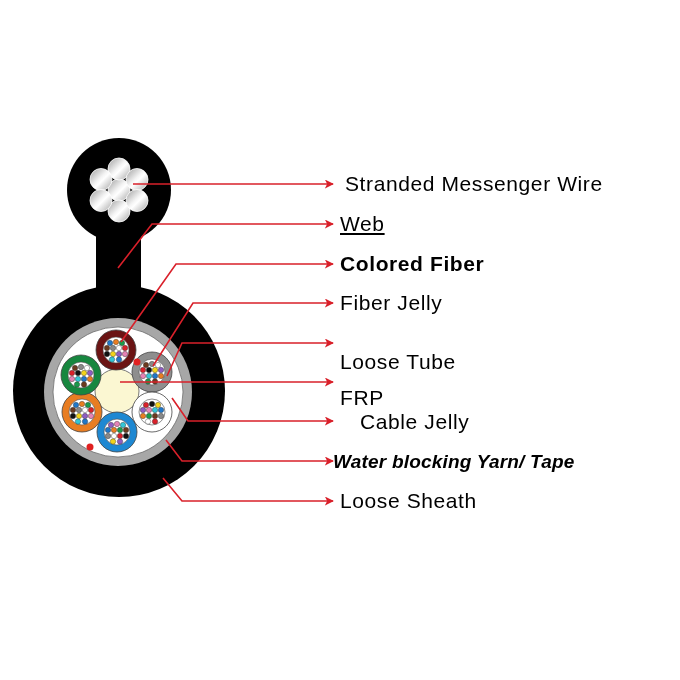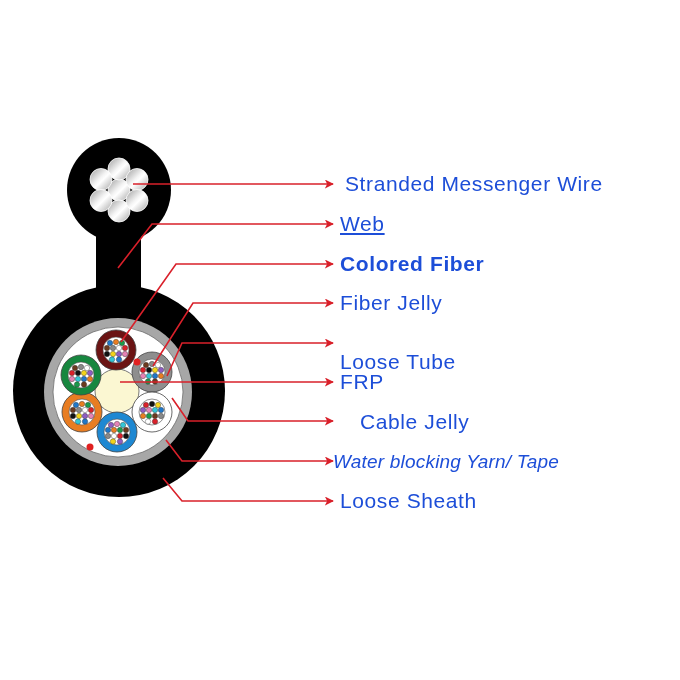--- a/index.html
+++ b/index.html
@@ -1,18 +1,18 @@
 <!DOCTYPE html>
 <html><head>
 <meta charset="utf-8">
 <style>
   html, body { margin: 0; padding: 0; background: #ffffff; }
   body { width: 680px; height: 680px; position: relative; overflow: hidden; font-family: "Liberation Sans", "DejaVu Sans", sans-serif; }
   #diagram { position: absolute; left: 0; top: 0; width: 680px; height: 680px; }
-  .label { position: absolute; font-size: 21px; color: #1d4ed8; letter-spacing: 0.6px; white-space: nowrap; line-height: 24px; }
+  .label { position: absolute; font-size: 21px; color: #000000; letter-spacing: 0.6px; white-space: nowrap; line-height: 24px; }
   .label.italic { font-style: italic; font-size: 19px; letter-spacing: 0.2px; }
 </style>
 </head>
 <body>
 
 <svg id="diagram" viewBox="0 0 680 680" xmlns="http://www.w3.org/2000/svg">
   <defs>
     <linearGradient id="strandGrad" x1="0" y1="0" x2="1" y2="1">
       <stop offset="0" stop-color="#9c9c9c"></stop>
       <stop offset="0.45" stop-color="#f4f4f4"></stop>
@@ -165,16 +165,16 @@
     <polyline points="166,440 182,461 333,461" marker-end="url(#arrow)"></polyline>
     <polyline points="163,478 182,501 333,501" marker-end="url(#arrow)"></polyline>
   </g>
 </svg>
 
 <div class="label" style="left:345px;top:172px;">Stranded Messenger Wire</div>
 <div class="label" style="left:340px;top:212px;text-decoration:underline;">Web</div>
 <div class="label" style="left:340px;top:252px;font-weight:bold;">Colored Fiber</div>
 <div class="label" style="left:340px;top:291px;">Fiber Jelly</div>
 <div class="label" style="left:340px;top:350px;">Loose Tube</div>
-<div class="label" style="left:340px;top:370px;">FRP</div>
+<div class="label" style="left:340px;top:386px;">FRP</div>
 <div class="label" style="left:340px;top:410px;margin-left:20px;">Cable Jelly</div>
-<div class="label italic" style="left:333px;top:450px;">Water blocking Yarn/ Tape</div>
+<div class="label italic" style="left:333px;top:450px;font-weight:bold;">Water blocking Yarn/ Tape</div>
 <div class="label" style="left:340px;top:489px;">Loose Sheath</div>
 
 </body></html>

